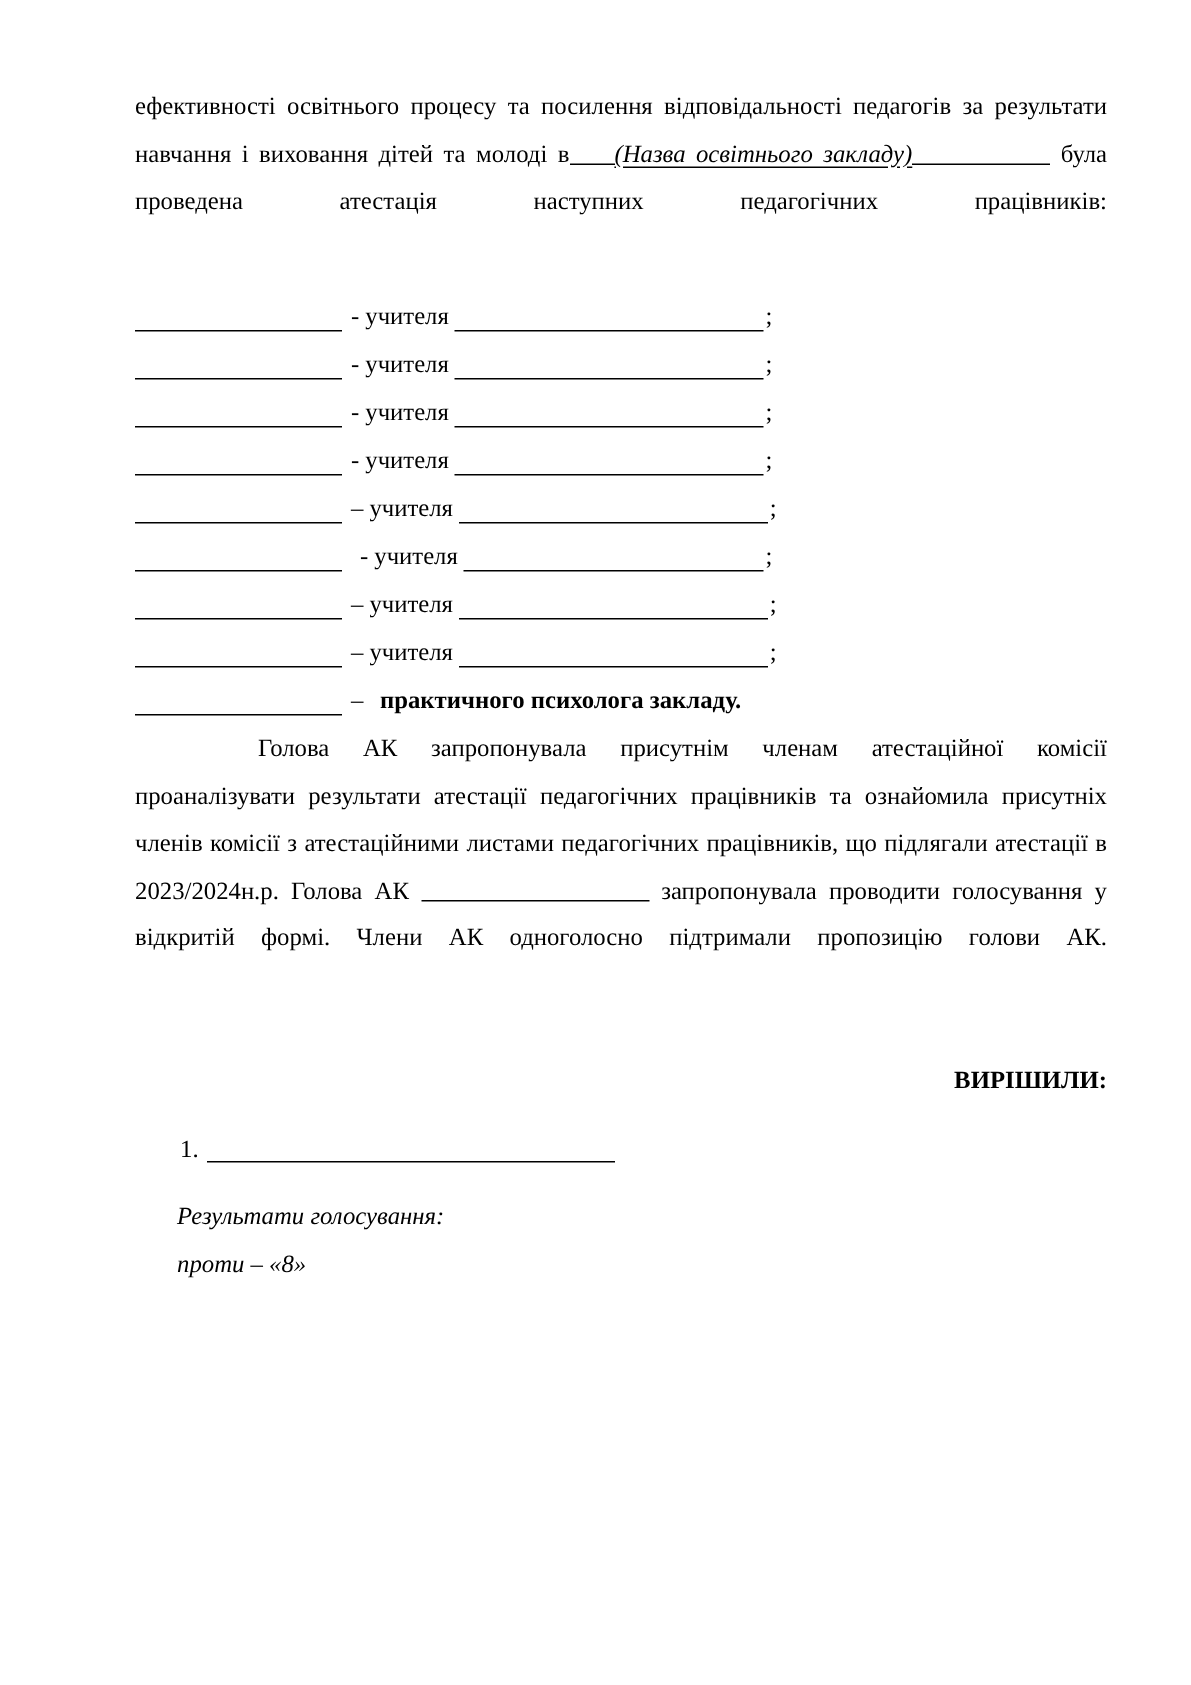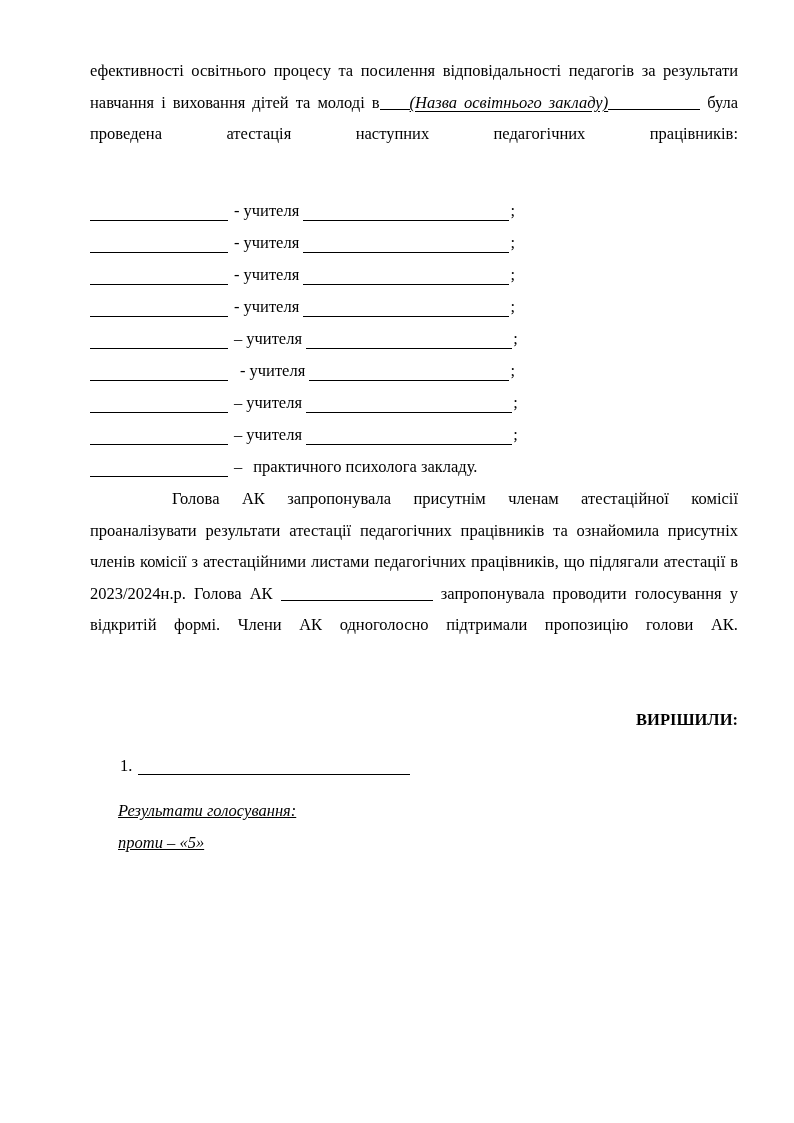--- a/index.html
+++ b/index.html
@@ -98,20 +98,21 @@
   .worker-row .sep { letter-spacing: 0; }
   .semi { padding-left: 1px; }
 
   
   .worker-row.nudge .dash-cell { padding-left: 12px; }
   .worker-row.nudge .rule-right { width: 200px; }
 
   
   .worker-row.final .tail {
     padding-left: 7px;
+    font-weight: bold;
   }
 
   
   .decision-heading {
     font-size: 16.5px;
     font-weight: bold;
     line-height: 31.5px;
     margin: 0;
     text-align: right;
   }
@@ -140,21 +141,20 @@
   .decision-item .line2 {
     display: block;
   }
 
   
   .vote-block {
     font-style: italic;
     font-size: 16.5px;
     line-height: 32px;
     padding-left: 28px;
-    text-decoration: underline;
   }
   .vote-line { margin: 0; white-space: nowrap; }
 
   .spacer-sm { height: 14px; }
   .spacer-lg { height: 32px; }
 </style>
 </head>
 <body>
 
 <div class="page">
@@ -192,17 +192,17 @@
     <p class="decision-heading">ВИРІШИЛИ:</p>
 
     <div class="spacer-sm"></div>
 
     <div class="decision-item"><span class="num">1.</span><span class="name-blank"></span></div>
 
     <div class="spacer-sm"></div>
 
     <div class="vote-block">
       <p class="vote-line">Результати голосування:</p>
-      <p class="vote-line">проти – «5»</p>
+      <p class="vote-line">проти – «8»</p>
     </div>
 
   </div>
 </div>
 
 </body></html>

